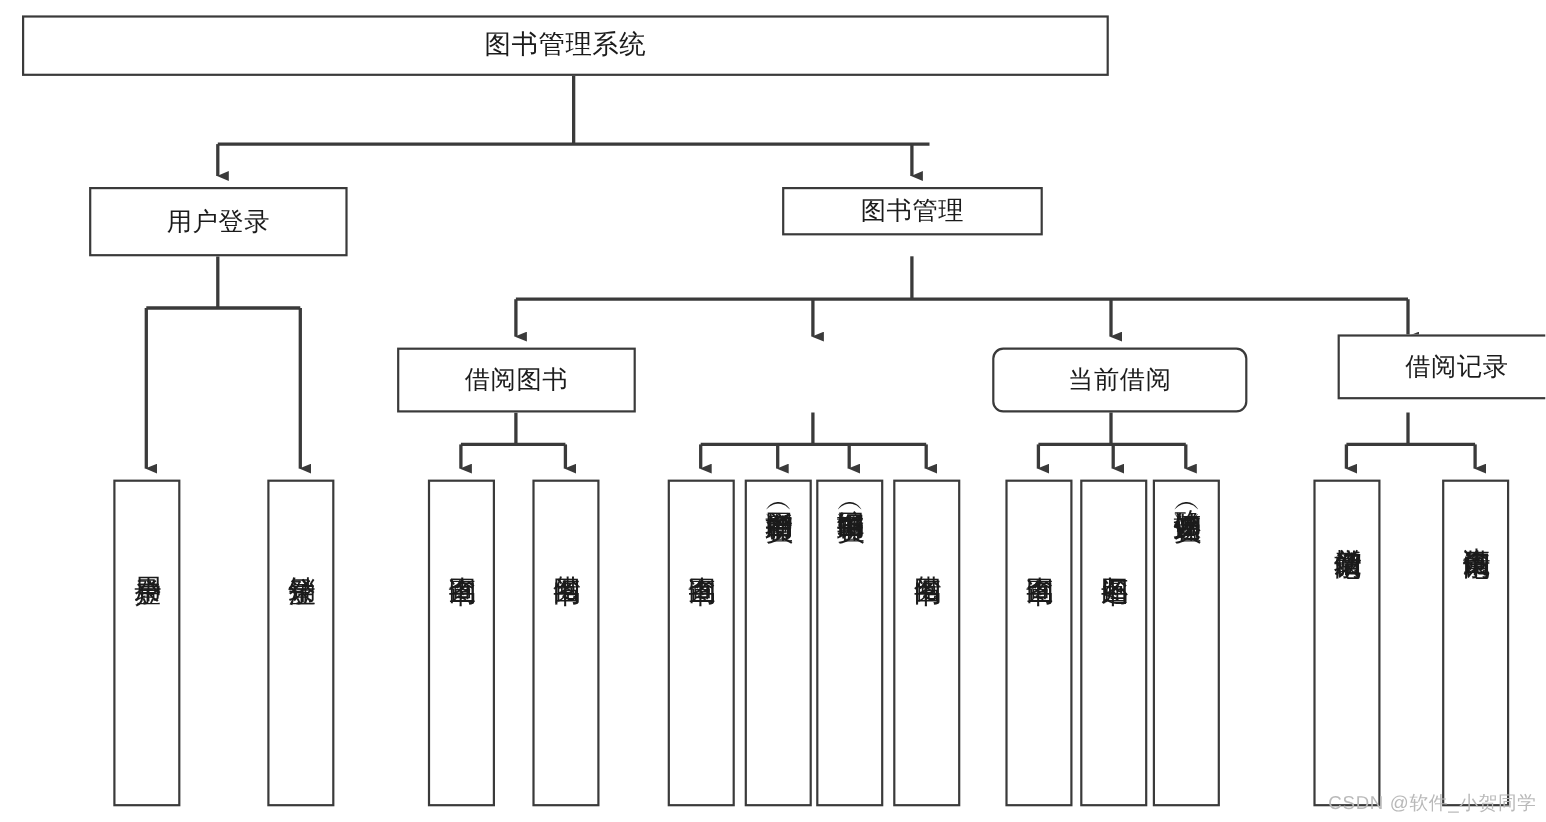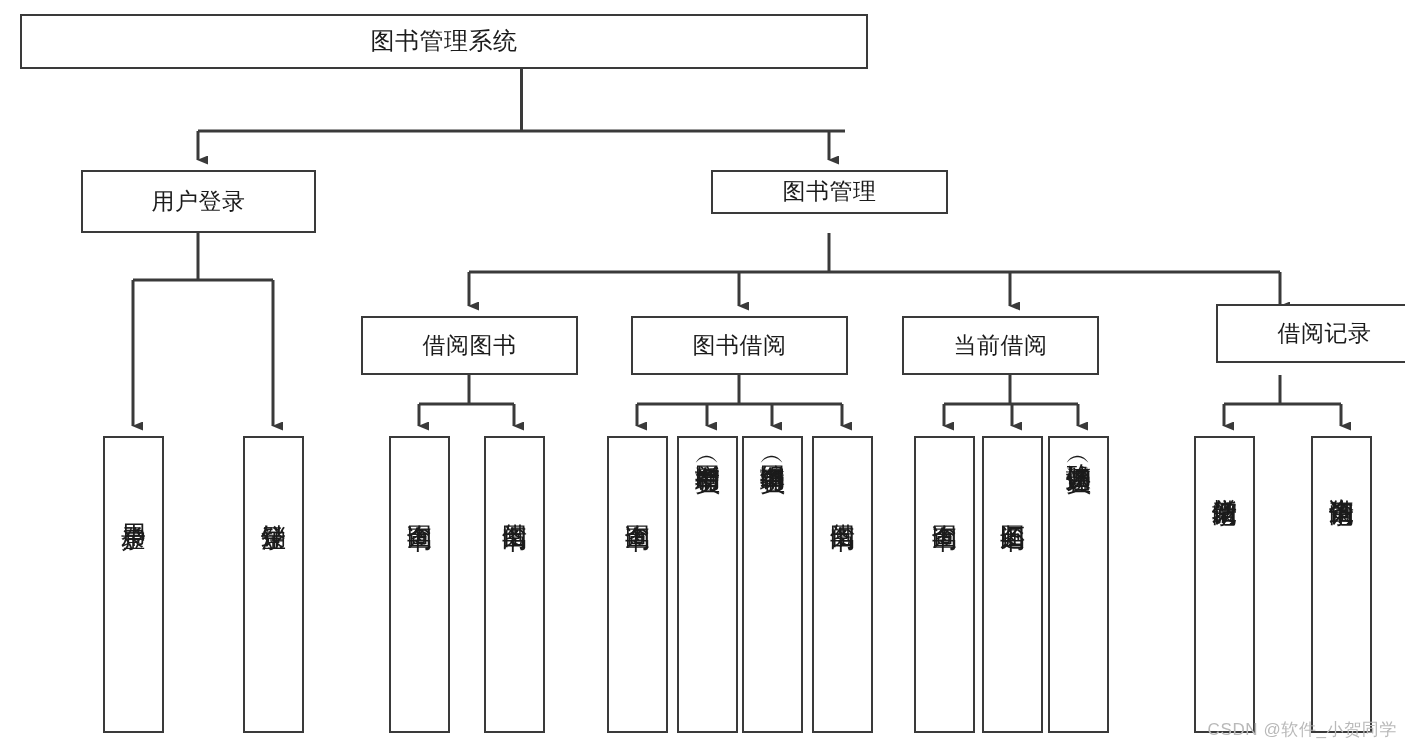--- a/index.html
+++ b/index.html
@@ -130,38 +130,35 @@
       <path d="M 1012 404 L 1012 426" marker-end="url(#arrowhead)"></path>
       <path d="M 1078 404 L 1078 426" marker-end="url(#arrowhead)"></path>
 
       <path d="M 1280 375 L 1280 404"></path>
       <path d="M 1224 404 L 1341 404"></path>
       <path d="M 1224 404 L 1224 426" marker-end="url(#arrowhead)"></path>
       <path d="M 1341 404 L 1341 426" marker-end="url(#arrowhead)"></path>
     </g>
   </svg>
 
-  <div class="node horiz root" style="left:20px; top:14px; width:848px; height:55px;">
+  <div class="node horiz root" style="left:20px; top:14px; width:988px; height:55px;">
     <span class="node-label">图书管理系统</span>
   </div>
 
   <div class="node horiz" style="left:81px; top:170px; width:235px; height:63px;">
     <span class="node-label">用户登录</span>
   </div>
   <div class="node horiz" style="left:711px; top:170px; width:237px; height:44px;">
     <span class="node-label">图书管理</span>
   </div>
 
   <div class="node horiz" style="left:361px; top:316px; width:217px; height:59px;">
     <span class="node-label">借阅图书</span>
   </div>
-  <div class="node horiz" style="left:631px; top:316px; width:217px; height:59px;">
-    <span class="node-label">图书借阅</span>
-  </div>
-  <div class="node horiz" style="left:902px; top:316px; width:197px; height:59px;">
+  <div class="node horiz" style="left:902px; top:316px; width:232px; height:59px;border-radius:10px;">
     <span class="node-label">当前借阅</span>
   </div>
   <div class="node horiz" style="left:1172px; top:304px; width:217px; height:59px;margin-left:44px;">
     <span class="node-label">借阅记录</span>
   </div>
 
   <div class="node vert mid" style="left:103px; top:436px; width:61px; height:297px;">
     <span class="node-label">用户登录</span>
   </div>
   <div class="node vert mid" style="left:243px; top:436px; width:61px; height:297px;">

